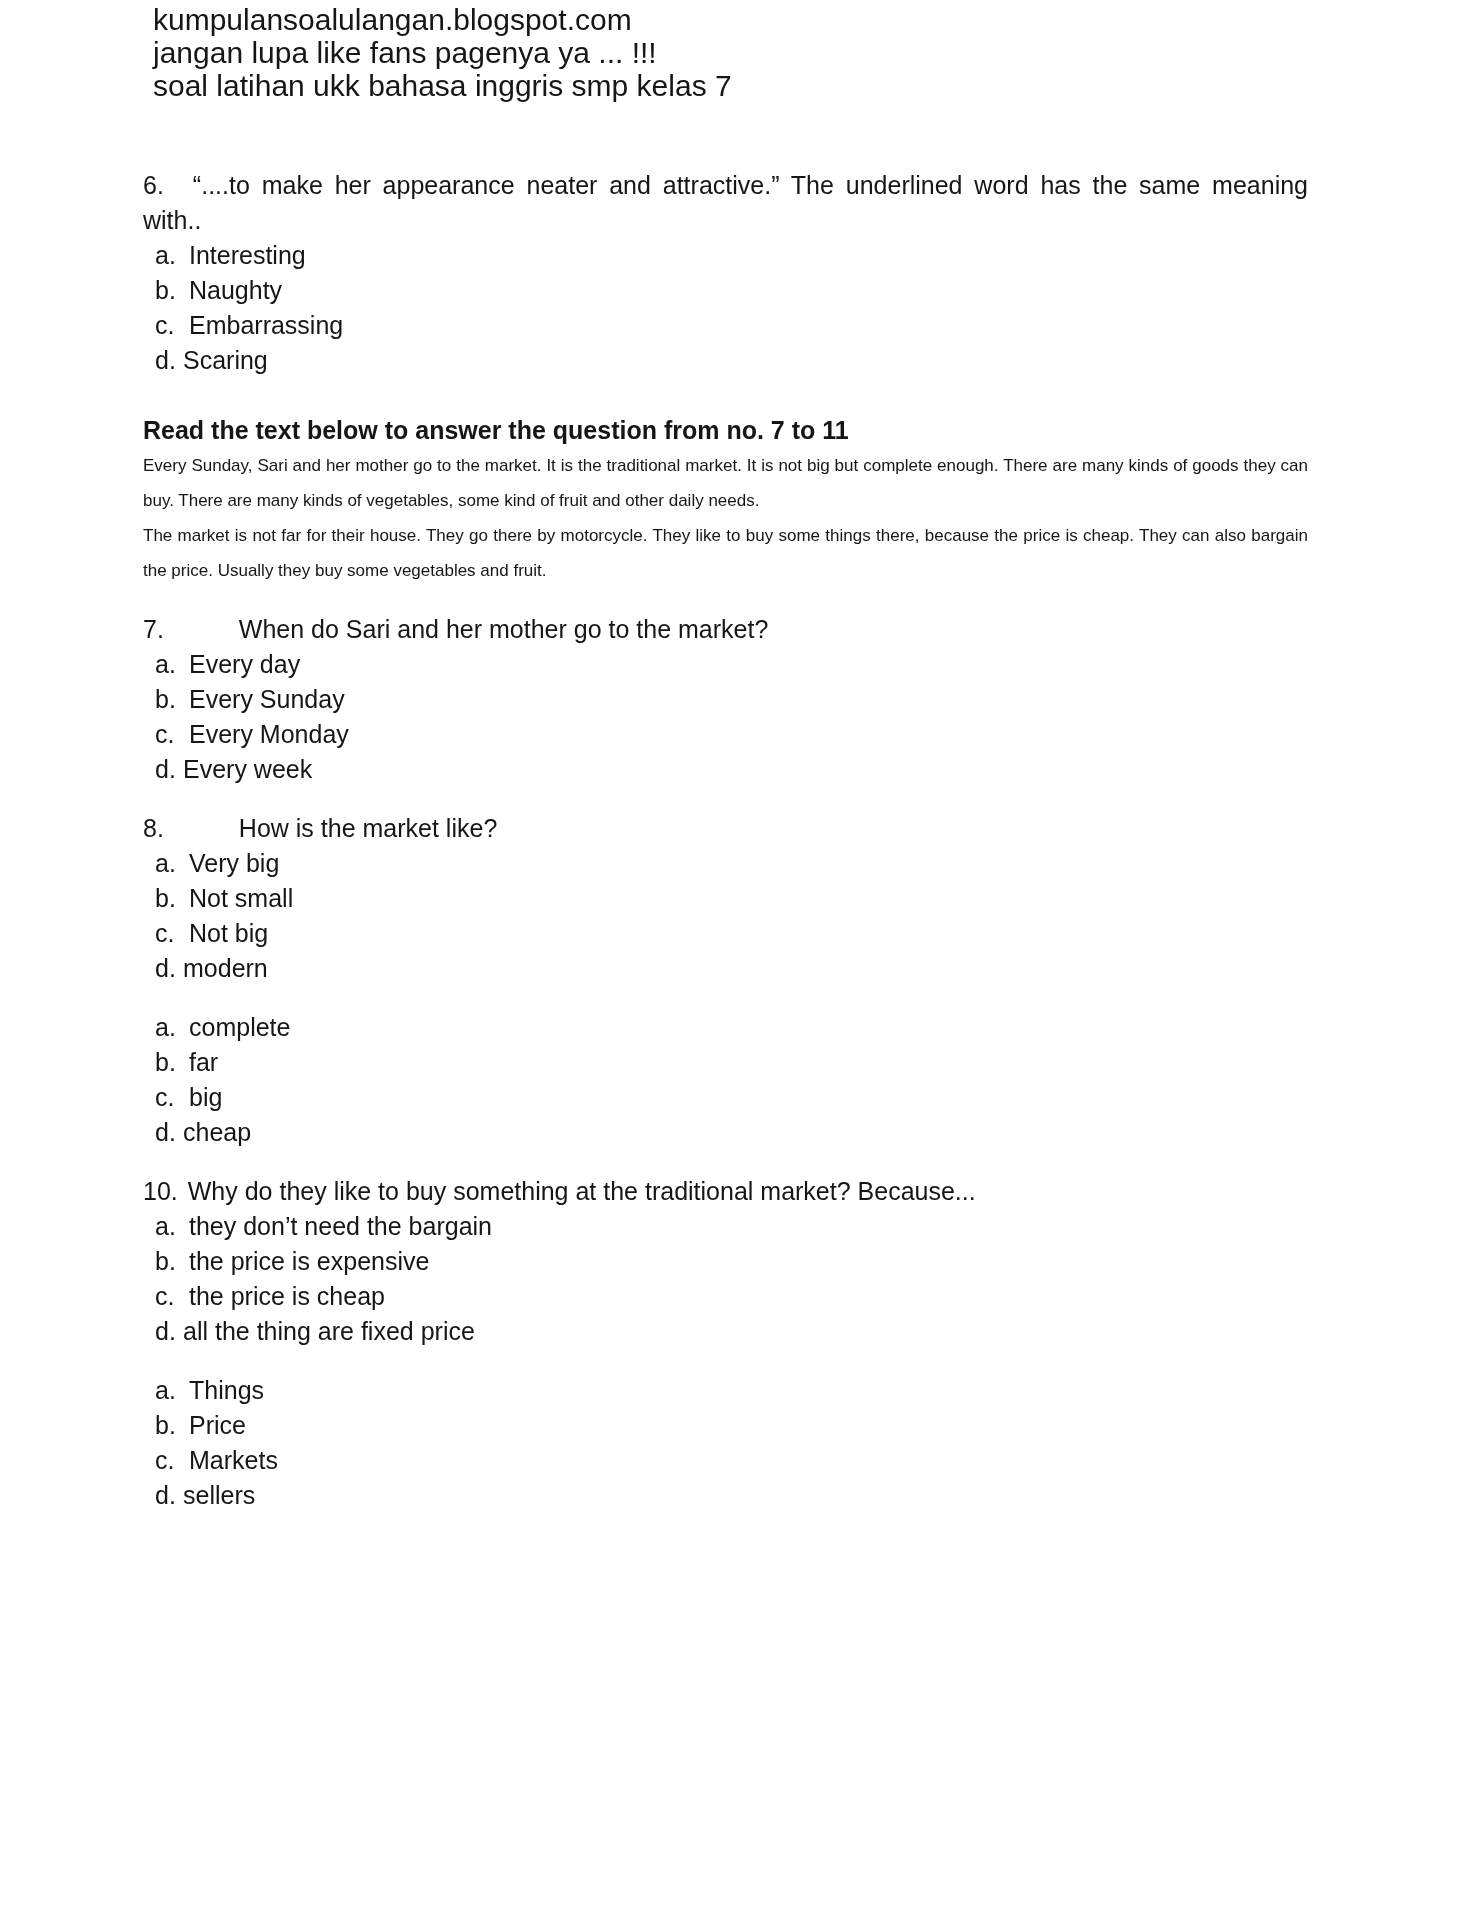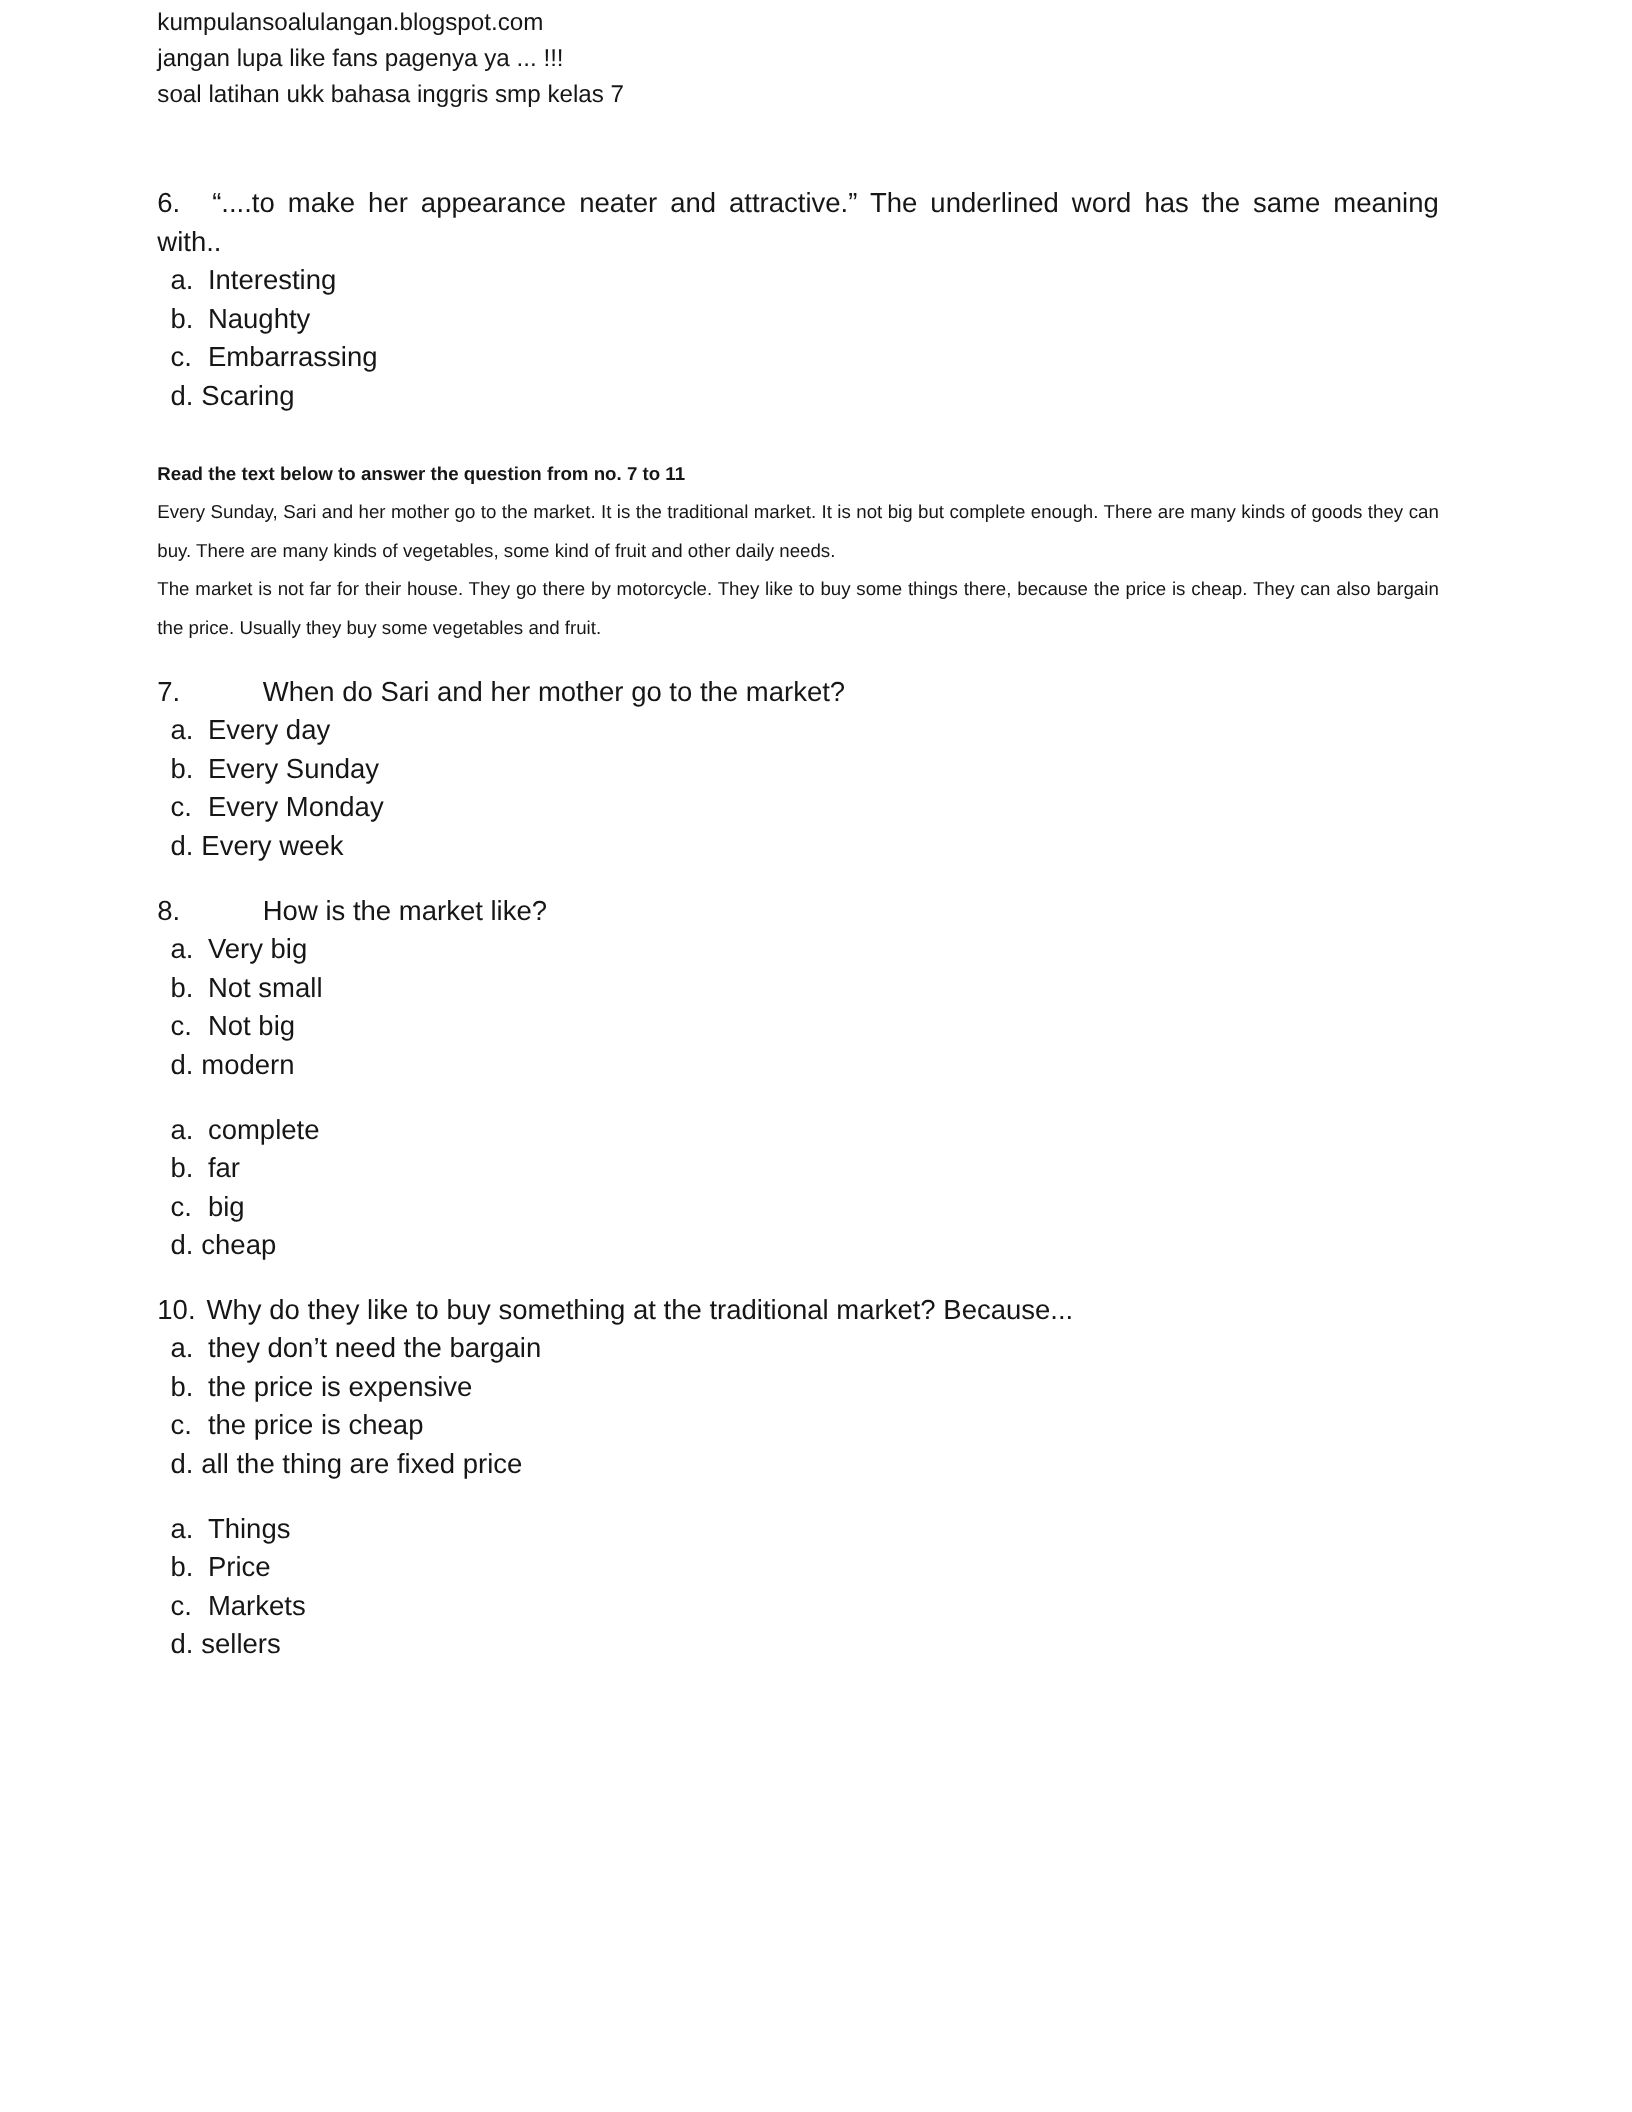--- a/index.html
+++ b/index.html
@@ -13,23 +13,24 @@
     font-family: "Liberation Sans", sans-serif;
     color: #161616;
     overflow: hidden;
   }
   .page {
     padding: 3px 176px 40px 143px;
     box-sizing: border-box;
     width: 1484px;
   }
   .hdr-line {
-    font-size: 22px;
+    font-size: 30px;
     line-height: 33px;
     white-space: nowrap;
+    margin-left: 10px;
   }
   .question {
     margin-top: 24px;
   }
   .question.first {
     margin-top: 66px;
   }
   .stem {
     margin: 0;
     font-size: 25px;
@@ -59,21 +60,21 @@
   }
   .opt:last-child .opt-letter {
     flex: 0 0 28px;
     width: 28px;
   }
   .opt-text {
     flex: 1 1 auto;
   }
   .section-heading {
     margin: 35px 0 0 0;
-    font-size: 17px;
+    font-size: 25px;
     line-height: 35px;
     font-weight: bold;
   }
   .passage p {
     margin: 0;
     font-size: 17px;
     line-height: 35px;
     text-align: justify;
   }
 </style>

